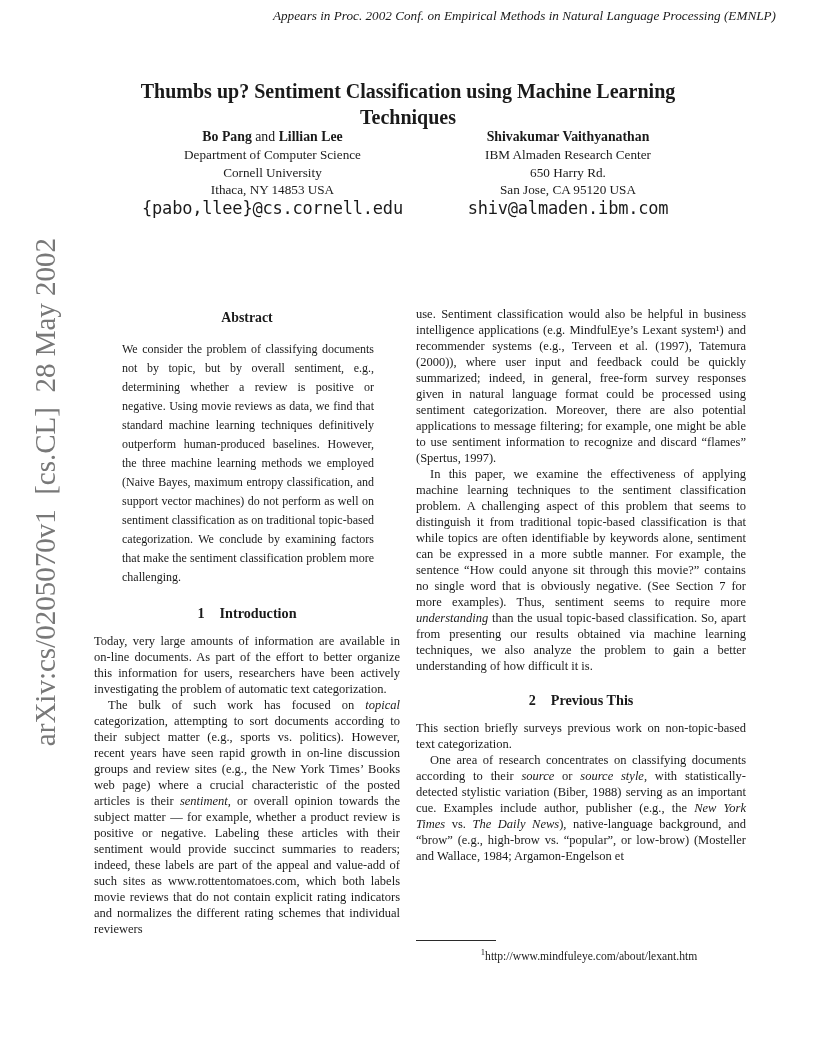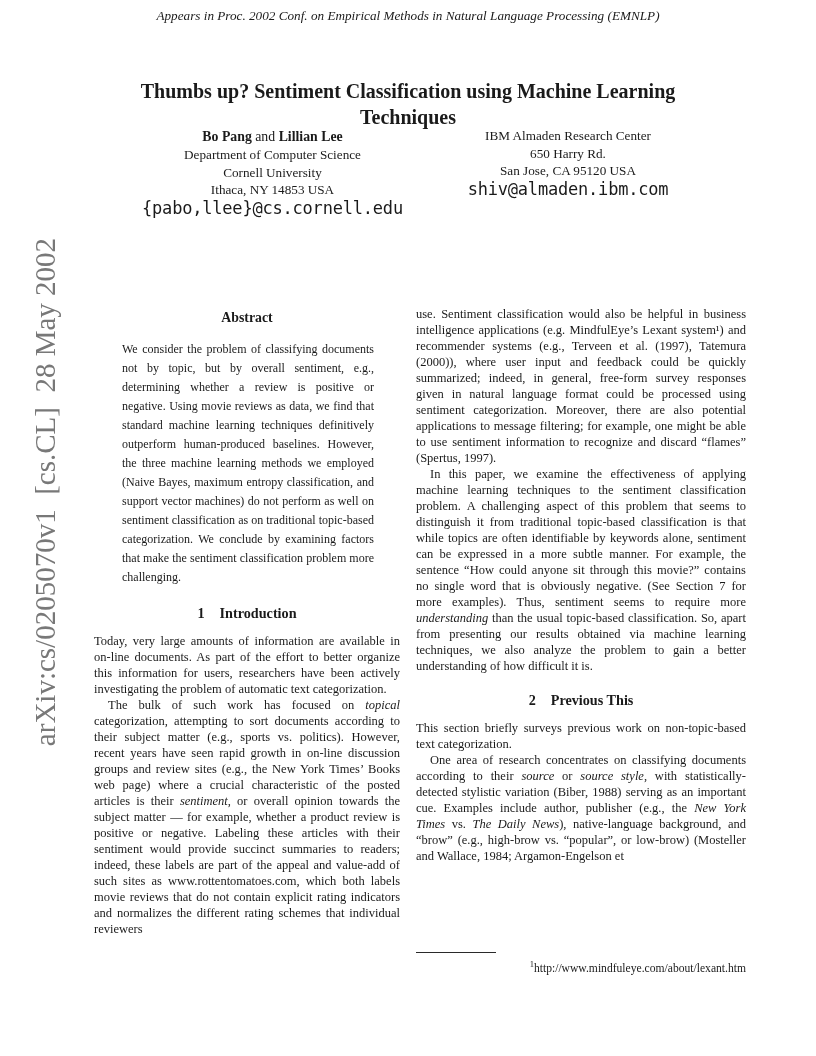--- a/index.html
+++ b/index.html
@@ -9,21 +9,21 @@
     height: 1056px;
     background: #ffffff;
     color: #1a1a1a;
     font-family: "Liberation Serif", "DejaVu Serif", serif;
     overflow: hidden;
   }
 
   .header-note {
     position: absolute;
     top: 8px; left: 40px; right: 40px;
-    text-align: center;
+    text-align: right;
     font-style: italic;
     font-size: 13.2px;
     color: #1a1a1a;
   }
 
   .paper-title {
     position: absolute;
     top: 42px; left: 0; right: 0;
     text-align: center;
     font-weight: bold;
@@ -86,21 +86,21 @@
   .section-heading .sec-num { display: inline-block; margin-right: 15px; }
 
   p.body-par {
     margin: 0;
     font-size: 12.5px;
     line-height: 16px;
     text-align: justify;
   }
   p.body-par.indent { text-indent: 14px; }
 
-  .footnote { position: absolute; left: 0; bottom: 0; width: 100%; text-align: right; }
+  .footnote { position: absolute; left: 0; bottom: 12px; width: 100%; text-align: center; }
   .footnote-rule { width: 80px; border-top: 1.5px solid #2a2a2a; margin-bottom: 4px; }
   .footnote-text { font-size: 11.6px; line-height: 14px; padding-left: 16px; }
   .footnote-text sup { font-size: 8.5px; }
 
   em { font-style: italic; }
 </style>
 </head>
 <body>
 
 <div class="page" style="background: rgb(255, 255, 255); color: rgb(26, 26, 26);">
@@ -116,20 +116,21 @@
 
   <div class="authors">
     <div class="author-block left">
       <div class="author-names"><span>Bo Pang</span><span class="conj"> and </span><span>Lillian Lee</span></div>
       <div class="author-line">Department of Computer Science</div>
       <div class="author-line">Cornell University</div>
       <div class="author-line">Ithaca, NY 14853 USA</div>
       <div class="author-email">{pabo,llee}@cs.cornell.edu</div>
     </div>
     <div class="author-block right">
+      <div class="author-names">Shivakumar Vaithyanathan</div>
       <div class="author-line">IBM Almaden Research Center</div>
       <div class="author-line">650 Harry Rd.</div>
       <div class="author-line">San Jose, CA 95120 USA</div>
       <div class="author-email">shiv@almaden.ibm.com</div>
     </div>
   </div>
 
   <div class="col col-left">
     <div class="abstract-heading">Abstract</div>
     <div class="abstract-body">We consider the problem of classifying documents not by topic, but by overall sentiment, e.g., determining whether a review is positive or negative. Using movie reviews as data, we find that standard machine learning techniques definitively outperform human-produced baselines. However, the three machine learning methods we employed (Naive Bayes, maximum entropy classification, and support vector machines) do not perform as well on sentiment classification as on traditional topic-based categorization. We conclude by examining factors that make the sentiment classification problem more challenging.</div>

